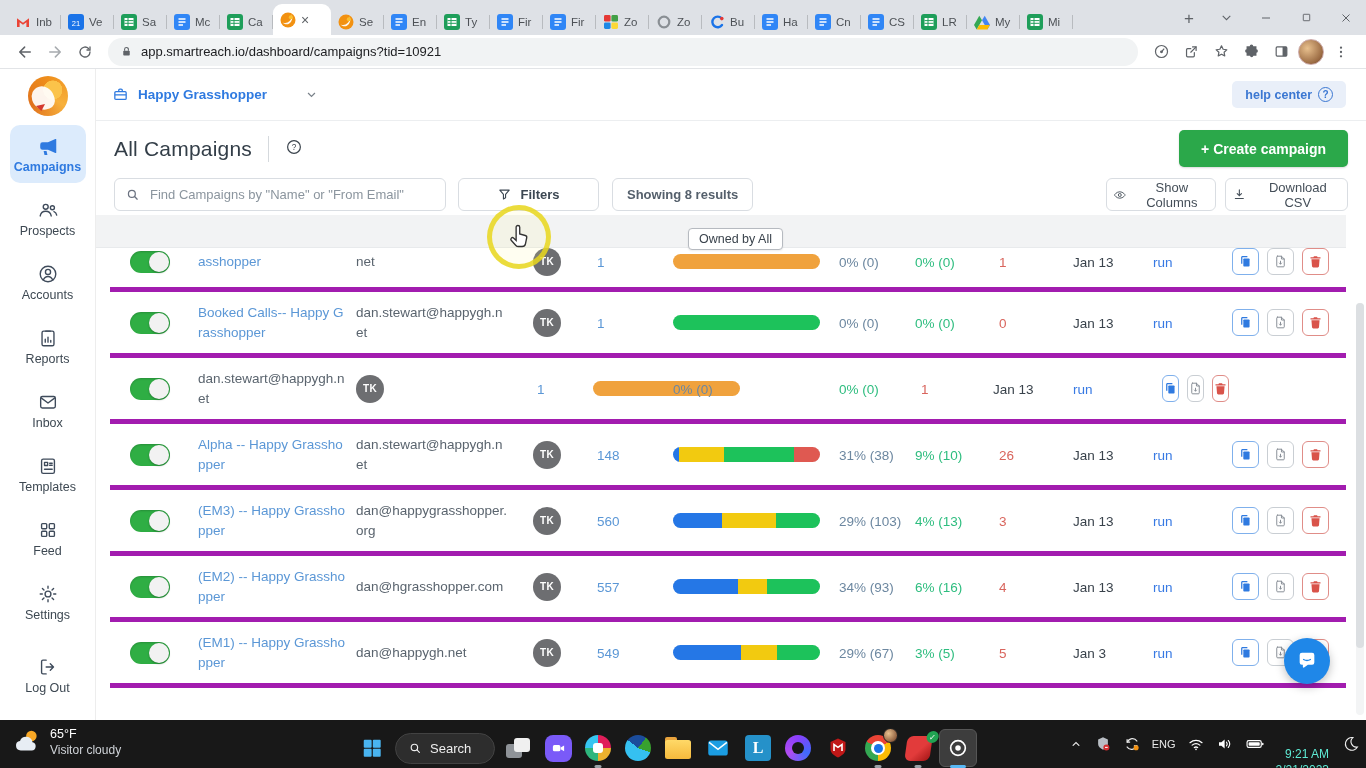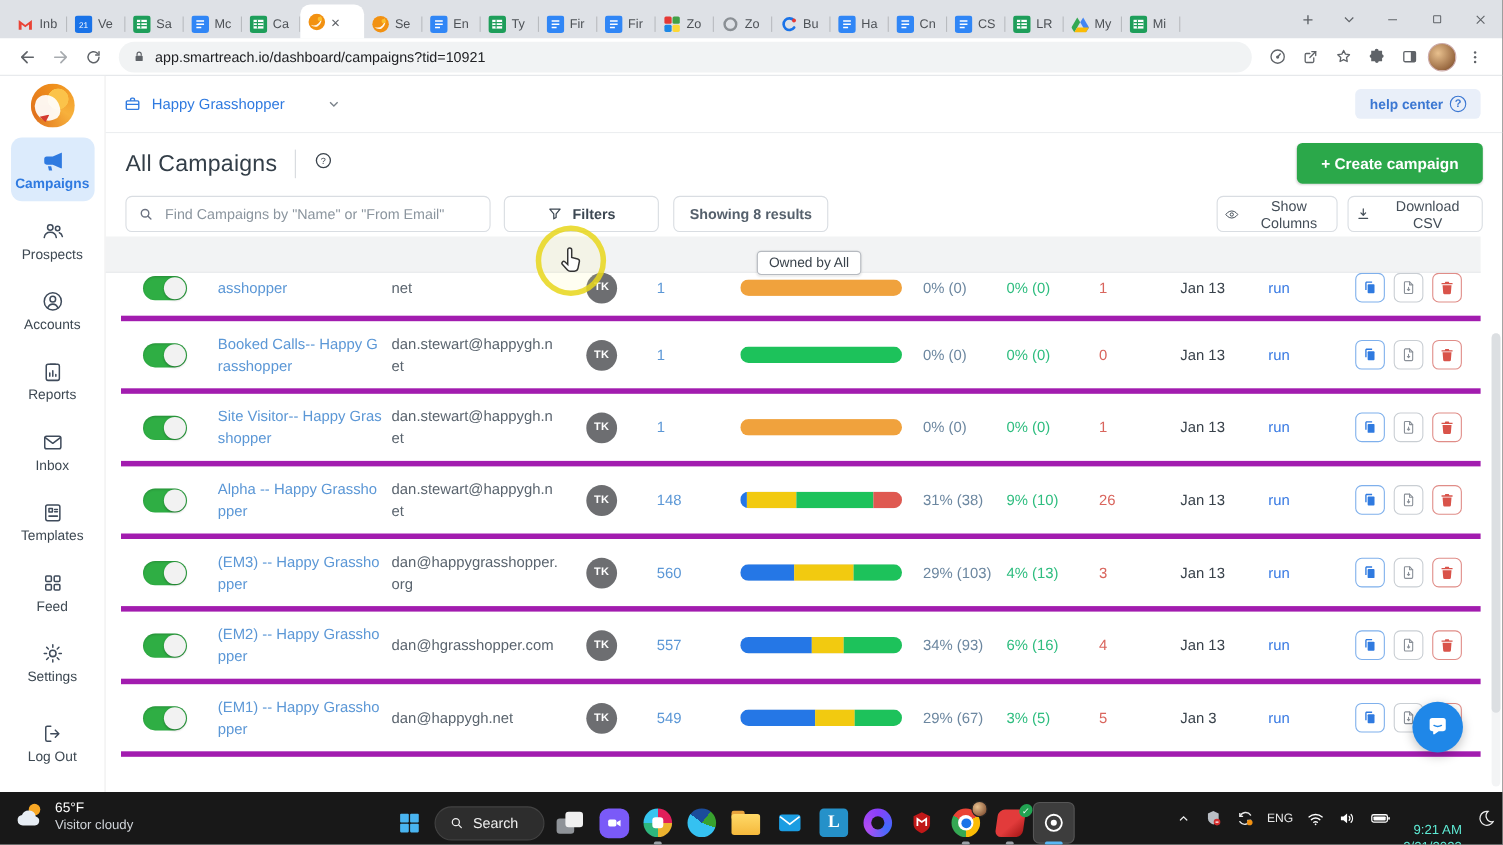--- a/index.html
+++ b/index.html
@@ -48,21 +48,21 @@
   .side-item .slabel{font-size:12.5px;color:#3d4852;}
   .side-item.active{background:#dcebfc;color:#2f7ae0;}
   .side-item.active .slabel{color:#2f7ae0;font-weight:bold;}
   .side-item.spaced{margin-top:9px;}
   .sicon{width:22px;height:22px;display:flex;}
 
   
   .main{position:absolute;left:96px;right:0;top:0;bottom:0;}
   .topbar{position:absolute;top:0;left:0;right:0;height:52px;border-bottom:1px solid #eceef0;
           display:flex;align-items:center;padding:0 20px 0 16px;}
-  .workspace{display:flex;align-items:center;gap:9px;color:#2f7ae0;font-size:13.5px;font-weight:normal;}
+  .workspace{display:flex;align-items:center;gap:9px;color:#2f7ae0;font-size:13.5px;font-weight:bold;}
   .ws-chev{margin-left:28px;color:#7a828a;display:flex;}
   .helpcenter{margin-left:auto;background:#e9eff9;color:#3b77d2;font-size:12.5px;font-weight:bold;
               border:none;border-radius:5px;padding:6px 13px;display:flex;align-items:center;gap:6px;}
   .qmark{width:15px;height:15px;border:1.4px solid currentColor;border-radius:50%;font-size:10px;display:inline-flex;
          align-items:center;justify-content:center;font-weight:bold;}
   .titlerow{position:absolute;top:52px;left:0;right:0;height:55px;display:flex;align-items:center;padding:0 18px;}
   .pagetitle{font-size:21px;color:#333e48;font-weight:500;letter-spacing:.2px;}
   .titlesep{width:1px;height:26px;background:#d5d9dd;margin:0 16px;}
   .title-q{color:#3a434c;}
   .createbtn{margin-left:auto;background:#2ba84a;color:#fff;border:none;border-radius:5px;height:37px;
@@ -699,21 +699,20 @@
                   </svg>
                 </button>
               </div>
             </div>
           </div>
           <div class="trow">
             <div class="rgrid">
               <div class="cell">
                 <div class="toggle"></div>
               </div>
-              <div class="cell"><span class="cname">Site Visitor-- Happy Grasshopper</span></div>
               <div class="cell"><span class="cemail">dan.stewart@happygh.net</span></div>
               <div class="cell">
                 <div class="cavatar">TK</div>
               </div>
               <div class="cell"><span class="ccount">1</span></div>
               <div class="cell">
                 <div class="bar">
                   <span style="width: 100%; background: rgb(240, 162, 61);"></span>
                 </div>
               </div>

